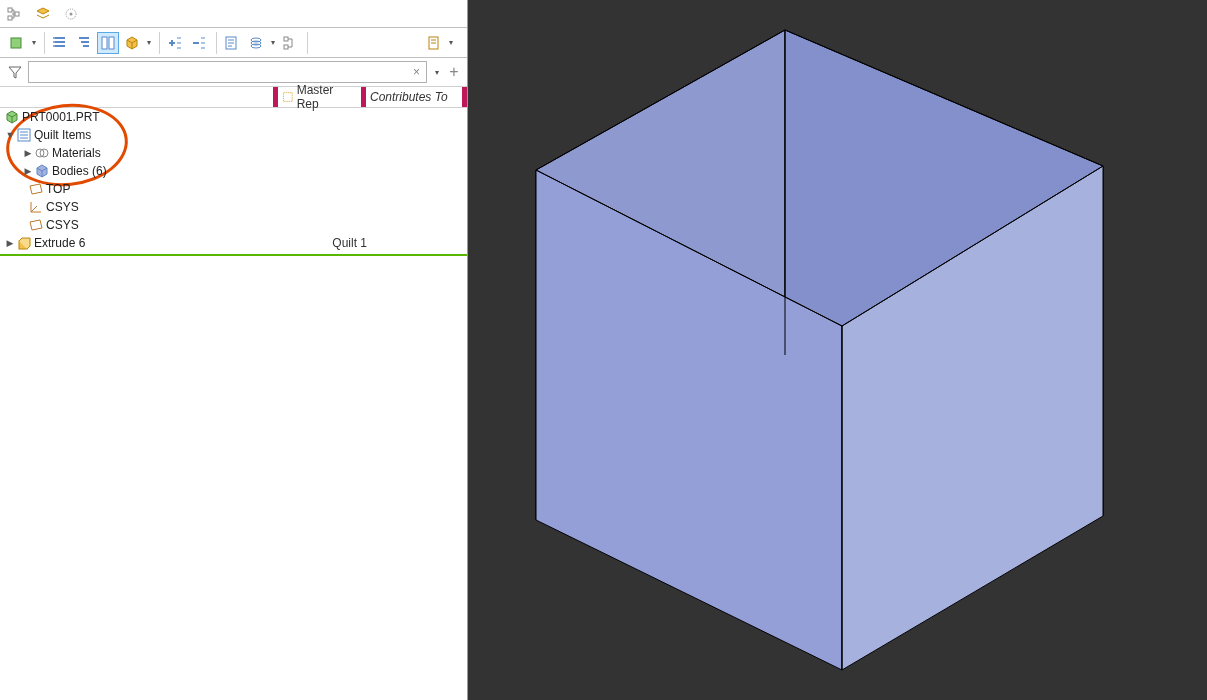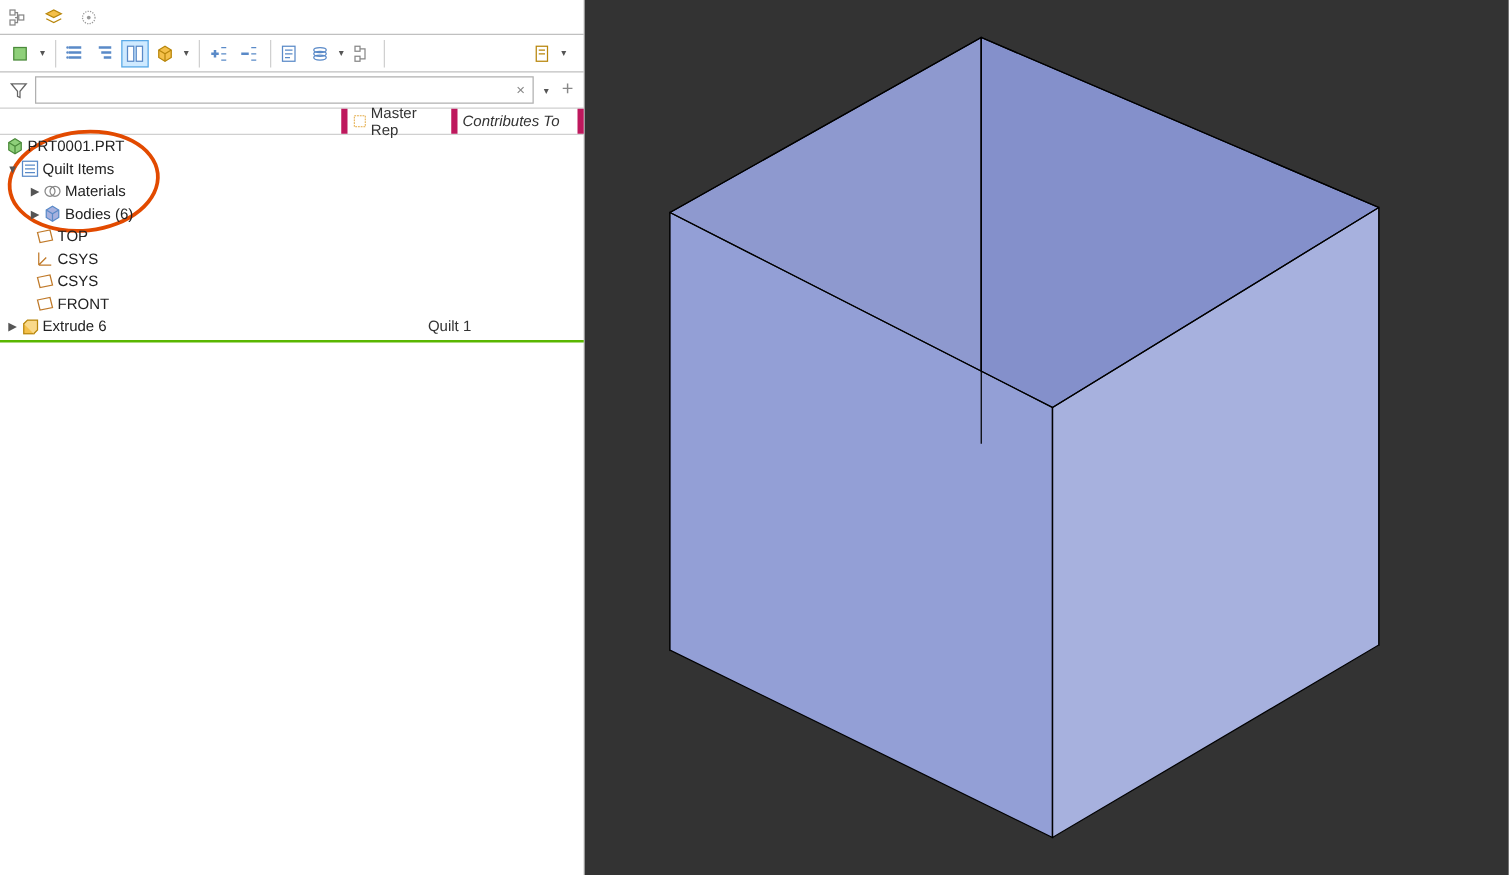--- a/index.html
+++ b/index.html
@@ -38,21 +38,21 @@
 .col-contrib { flex: 1; font-style: italic; }
 
 
 .tree { flex: 0 0 auto; position: relative; }
 .tree-row { height: 18px; display: flex; align-items: center; position: relative; text-align: center; }
 .tree-row .indent { display: inline-block; }
 .tree-row .expander { width: 12px; height: 12px; display: inline-flex; align-items: center; justify-content: center; color: #555; font-size: 9px; cursor: pointer; }
 .tree-row .expander.none { visibility: hidden; }
 .tree-row .ticon { width: 16px; height: 16px; display: inline-flex; align-items: center; justify-content: center; margin-right: 2px; }
 .tree-row .tlabel { color: #222; white-space: nowrap; }
-.tree-row .rep { position: absolute; right: 90px; color: #333; }
+.tree-row .rep { position: absolute; right: 100px; color: #333; }
 .insert-line { height: 2px; background: #5ab700; margin-top: 2px; }
 
 
 .annot { position: absolute; border: 3px solid #e24a00; border-radius: 50%; pointer-events: none; }
 
 
 .viewport { flex: 1; height: 100%; background: #333333; position: relative; overflow: hidden; }
 .viewport svg { width: 100%; height: 100%; }
 
 
@@ -275,30 +275,20 @@
       <span class="indent" style="width:16px"></span>
       <span class="expander none">▶</span>
       <span class="ticon">
           <svg class="ico" viewBox="0 0 16 16">
             <path d="M2 5 L12 3 L14 11 L4 13 Z" fill="none" stroke="#c07a2a"></path>
           </svg>
         </span>
       <span class="tlabel">CSYS</span>
     </div>
 
-    <div class="tree-row">
-      <span class="indent" style="width:16px"></span>
-      <span class="expander none">▶</span>
-      <span class="ticon">
-          <svg class="ico" viewBox="0 0 16 16">
-            <path d="M2 5 L12 3 L14 11 L4 13 Z" fill="none" stroke="#c07a2a"></path>
-          </svg>
-        </span>
-      <span class="tlabel">FRONT</span>
-    </div>
 
     <div class="tree-row">
       <span class="indent" style="width:4px"></span>
       <span class="expander">▶</span>
       <span class="ticon">
           <svg class="ico" viewBox="0 0 16 16">
             <rect x="3" y="6" width="8" height="8" fill="#f4c04a" stroke="#b8860b"></rect>
             <path d="M3 6l3-3h8v8l-3 3" fill="#f9d98a" stroke="#b8860b"></path>
           </svg>
         </span>

